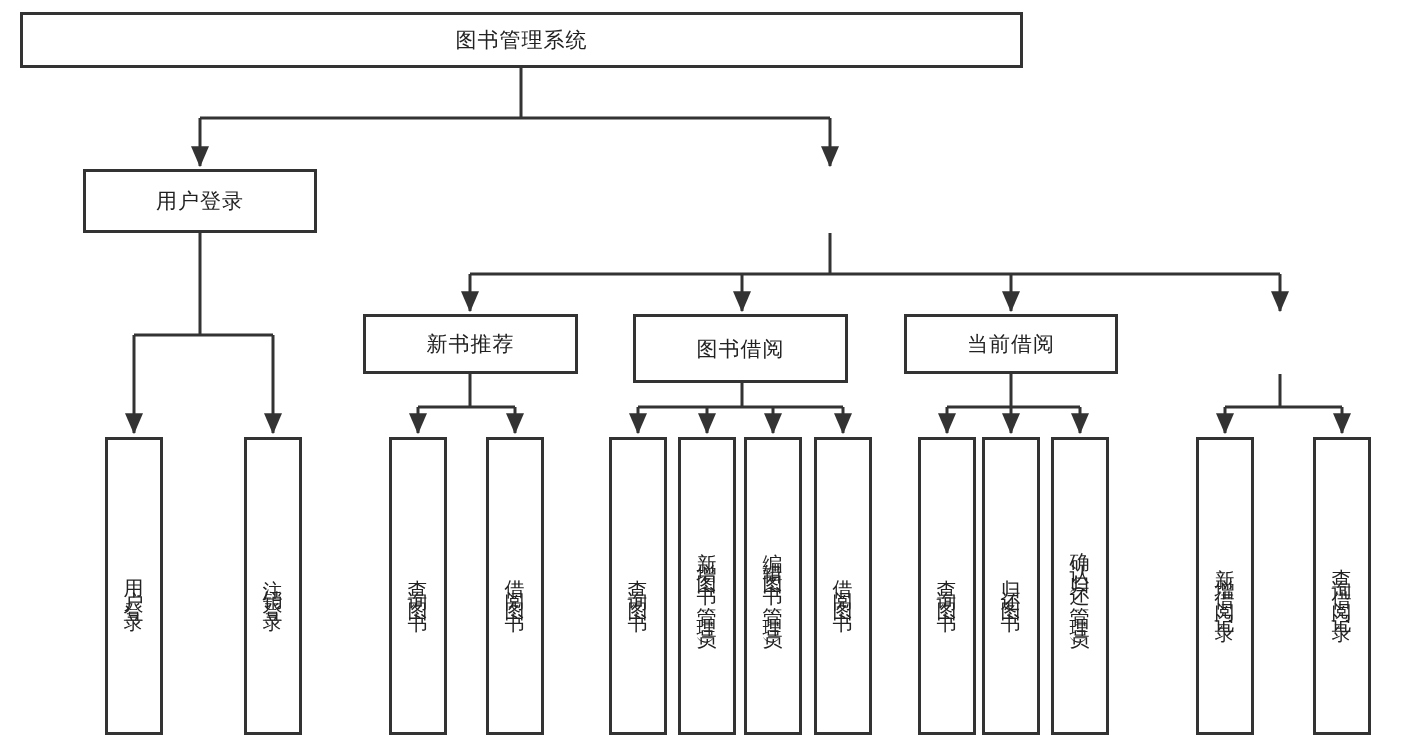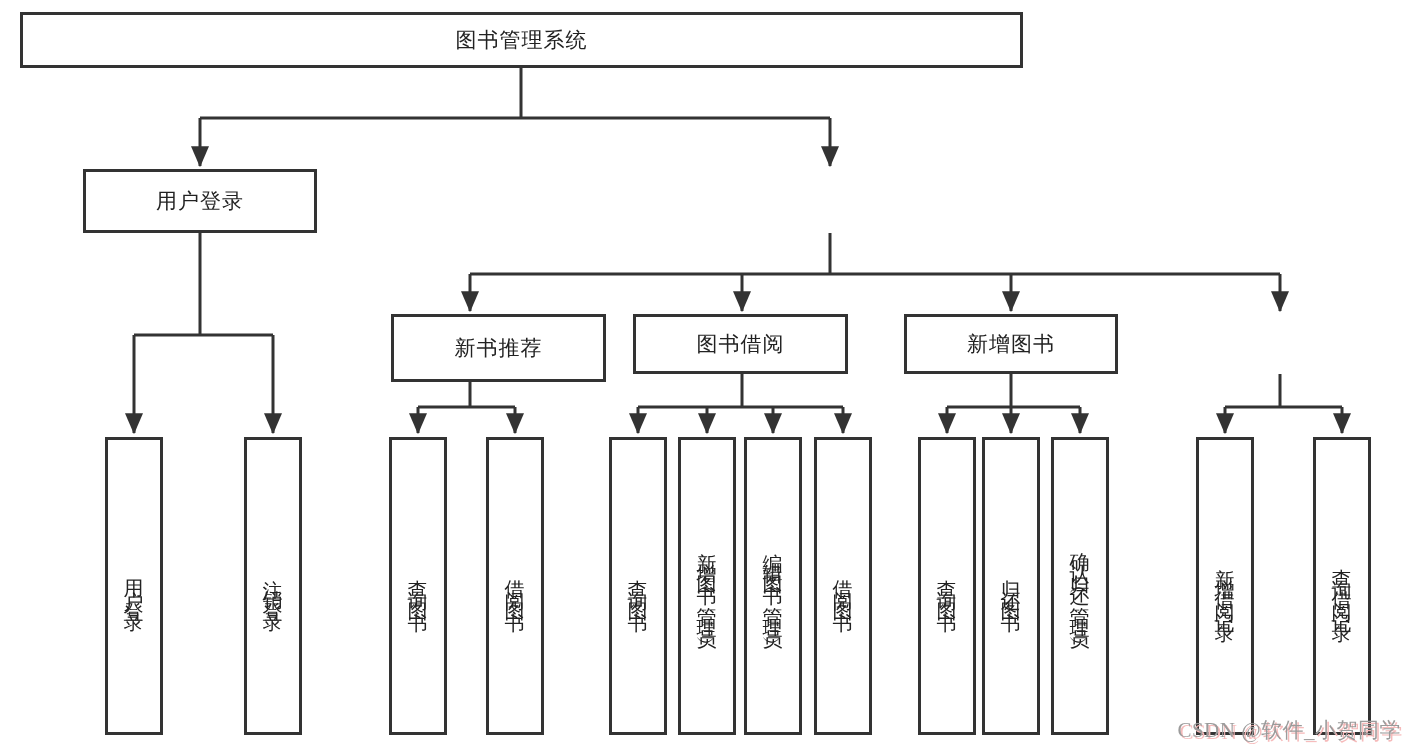--- a/index.html
+++ b/index.html
@@ -1,37 +1,37 @@
 <!DOCTYPE html>
 <html><head>
 <meta charset="utf-8">
 <style>
   html,body{margin:0;padding:0;background:#ffffff;}
   .canvas{
     position:relative;width:1405px;height:747px;background:#ffffff;overflow:hidden;
-    font-family:Liberation Serif, serif;
+    font-family:Liberation Sans, sans-serif;
   }
   .wires{position:absolute;left:0;top:0;}
   .box{
     position:absolute;box-sizing:border-box;background:#ffffff;border:3px solid #333333;
     display:flex;align-items:center;justify-content:center;color:#222222;
   }
   .hlabel{font-size:21px;letter-spacing:1px;white-space:nowrap;}
   .vtext{
     writing-mode:vertical-rl;text-orientation:mixed;
     font-size:20px;letter-spacing:11px;line-height:1;color:#222222;white-space:nowrap;
   }
   
   .b-root{left:20px;top:12px;width:1003px;height:56px;}
   
   .b-userlogin{left:83px;top:169px;width:234px;height:64px;}
   .b-bookmgmt{left:714px;top:169px;width:234px;height:64px;}
   
-  .b-recommend{left:363px;top:314px;width:215px;height:68px;margin-left:28px;}
-  .b-borrow{left:633px;top:314px;width:215px;height:60px;}
+  .b-recommend{left:363px;top:314px;width:215px;height:60px;}
+  .b-borrow{left:633px;top:314px;width:215px;height:69px;}
   .b-current{left:904px;top:314px;width:214px;height:60px;}
   .b-records{left:1173px;top:314px;width:215px;height:60px;}
   
   .leaf{top:437px;width:58px;height:298px;}
   .l1{left:105px;}  .l2{left:244px;}
   .l3{left:389px;}  .l4{left:486px;}
   .l5{left:609px;}  .l6{left:678px;}  .l7{left:744px;}  .l8{left:814px;}
   .l9{left:918px;}  .l10{left:982px;} .l11{left:1051px;}
   .l12{left:1196px;}.l13{left:1313px;}
   .watermark{
@@ -102,21 +102,21 @@
     <span class="hlabel">用户登录</span>
   </div>
 
   <div class="box b-recommend">
     <span class="hlabel">新书推荐</span>
   </div>
   <div class="box b-borrow">
     <span class="hlabel">图书借阅</span>
   </div>
   <div class="box b-current">
-    <span class="hlabel">新增图书</span>
+    <span class="hlabel">当前借阅</span>
   </div>
 
   <div class="box leaf l1">
     <span class="vtext">用户登录</span>
   </div>
   <div class="box leaf l2">
     <span class="vtext">注销登录</span>
   </div>
 
   <div class="box leaf l3">
@@ -149,14 +149,13 @@
     <span class="vtext">确认归还（管理员）</span>
   </div>
 
   <div class="box leaf l12">
     <span class="vtext">新增借阅记录</span>
   </div>
   <div class="box leaf l13">
     <span class="vtext">查询借阅记录</span>
   </div>
 
-  <div class="watermark">CSDN @软件_小贺同学</div>
 </div>
 
 </body></html>

